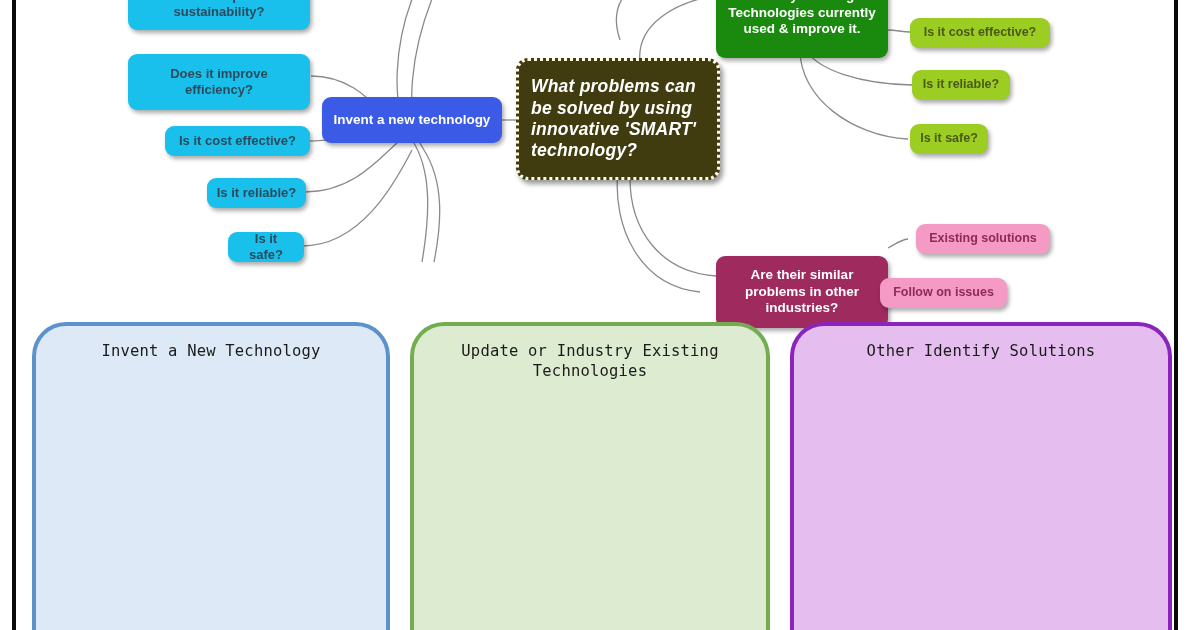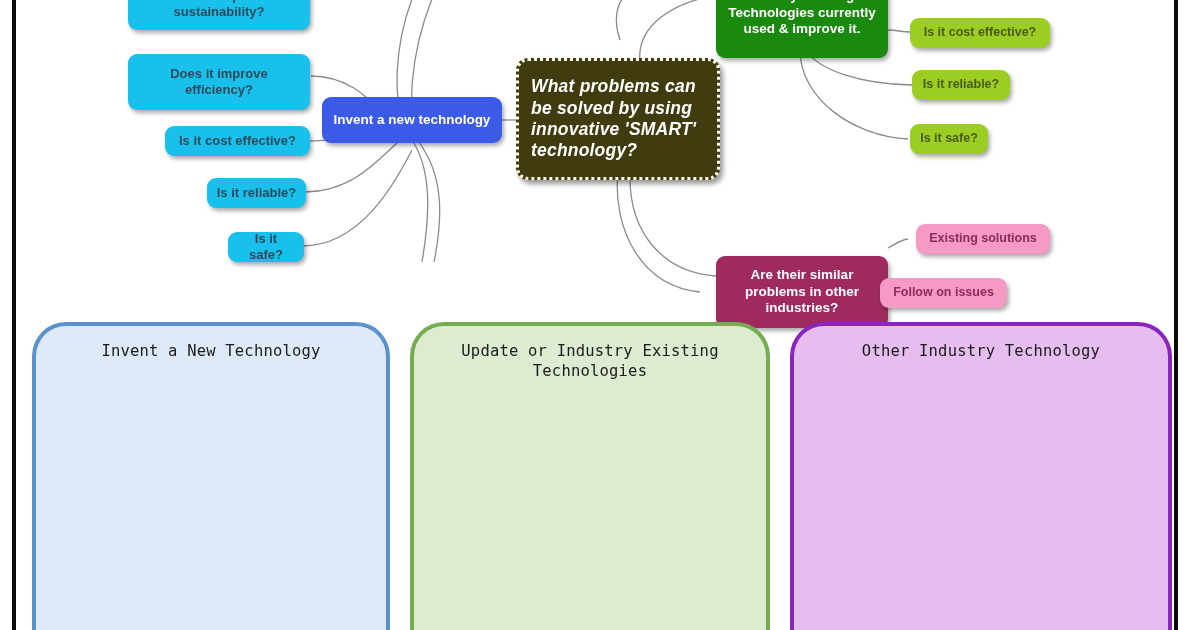--- a/index.html
+++ b/index.html
@@ -227,16 +227,16 @@
 
   <div class="panel panel-blue" style="left:32px; top:322px; width:358px; height:312px;">
     <div class="panel-title">Invent a New Technology</div>
   </div>
 
   <div class="panel panel-green" style="left:410px; top:322px; width:360px; height:312px;">
     <div class="panel-title">Update or Industry Existing Technologies</div>
   </div>
 
   <div class="panel panel-purple" style="left:790px; top:322px; width:382px; height:312px;">
-    <div class="panel-title">Other Industry Technology</div>
+    <div class="panel-title">Other Identify Solutions</div>
   </div>
 
 </div>
 
 </body></html>

